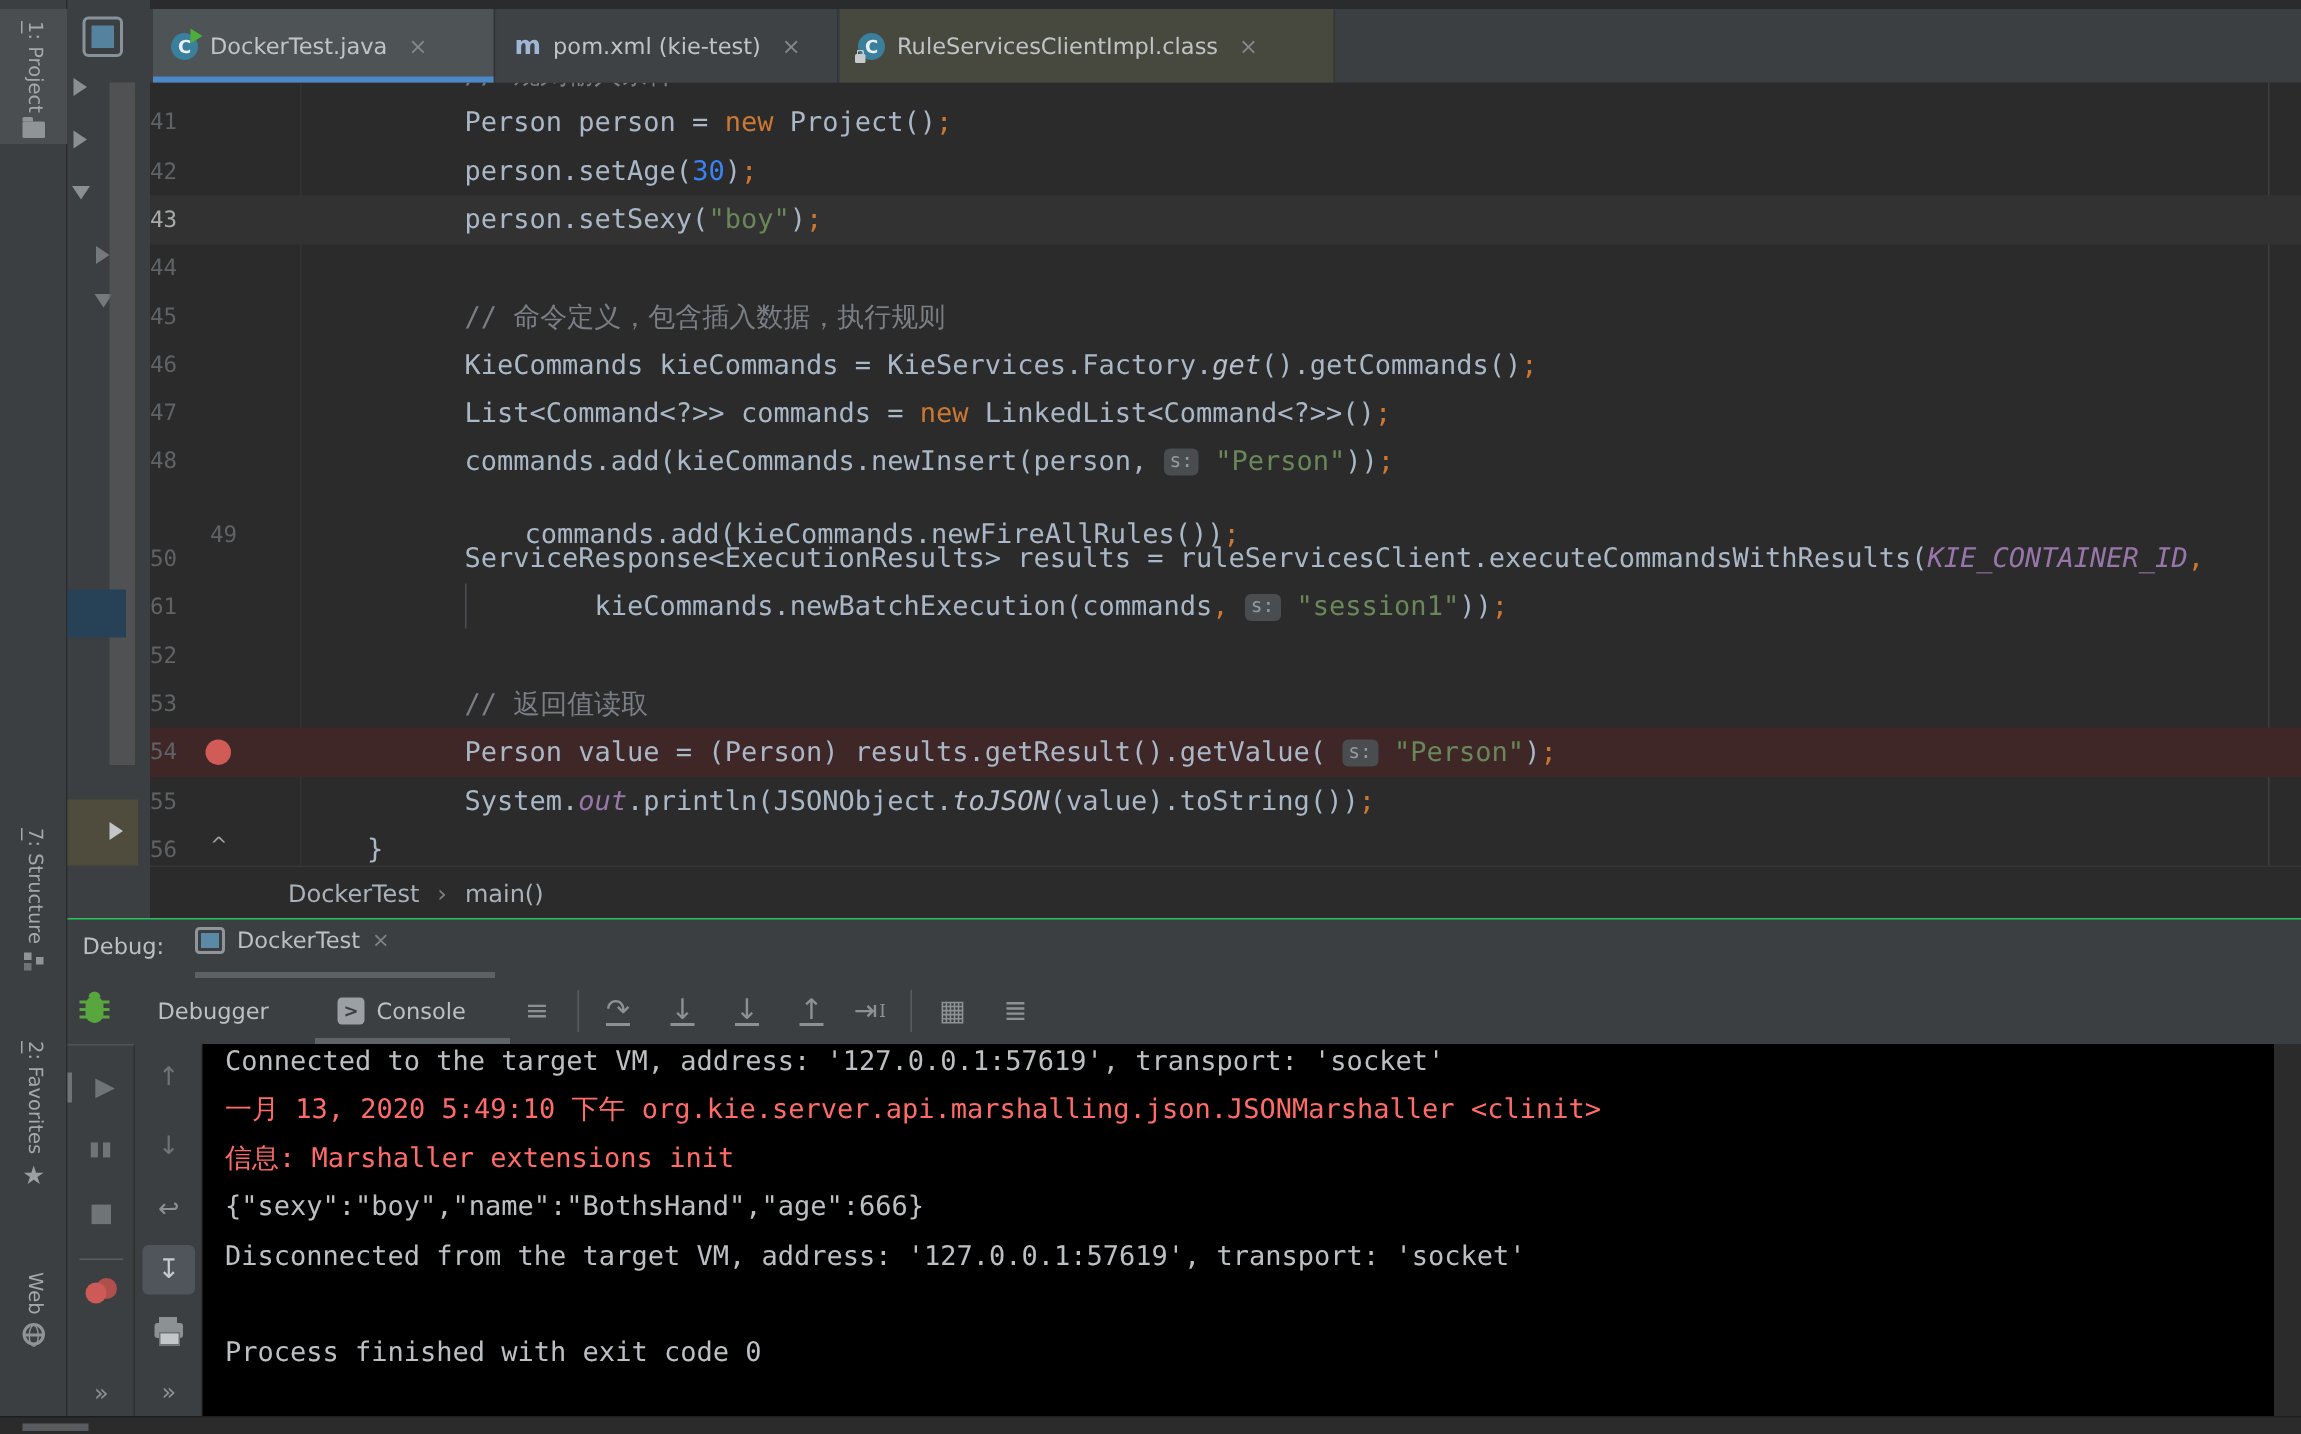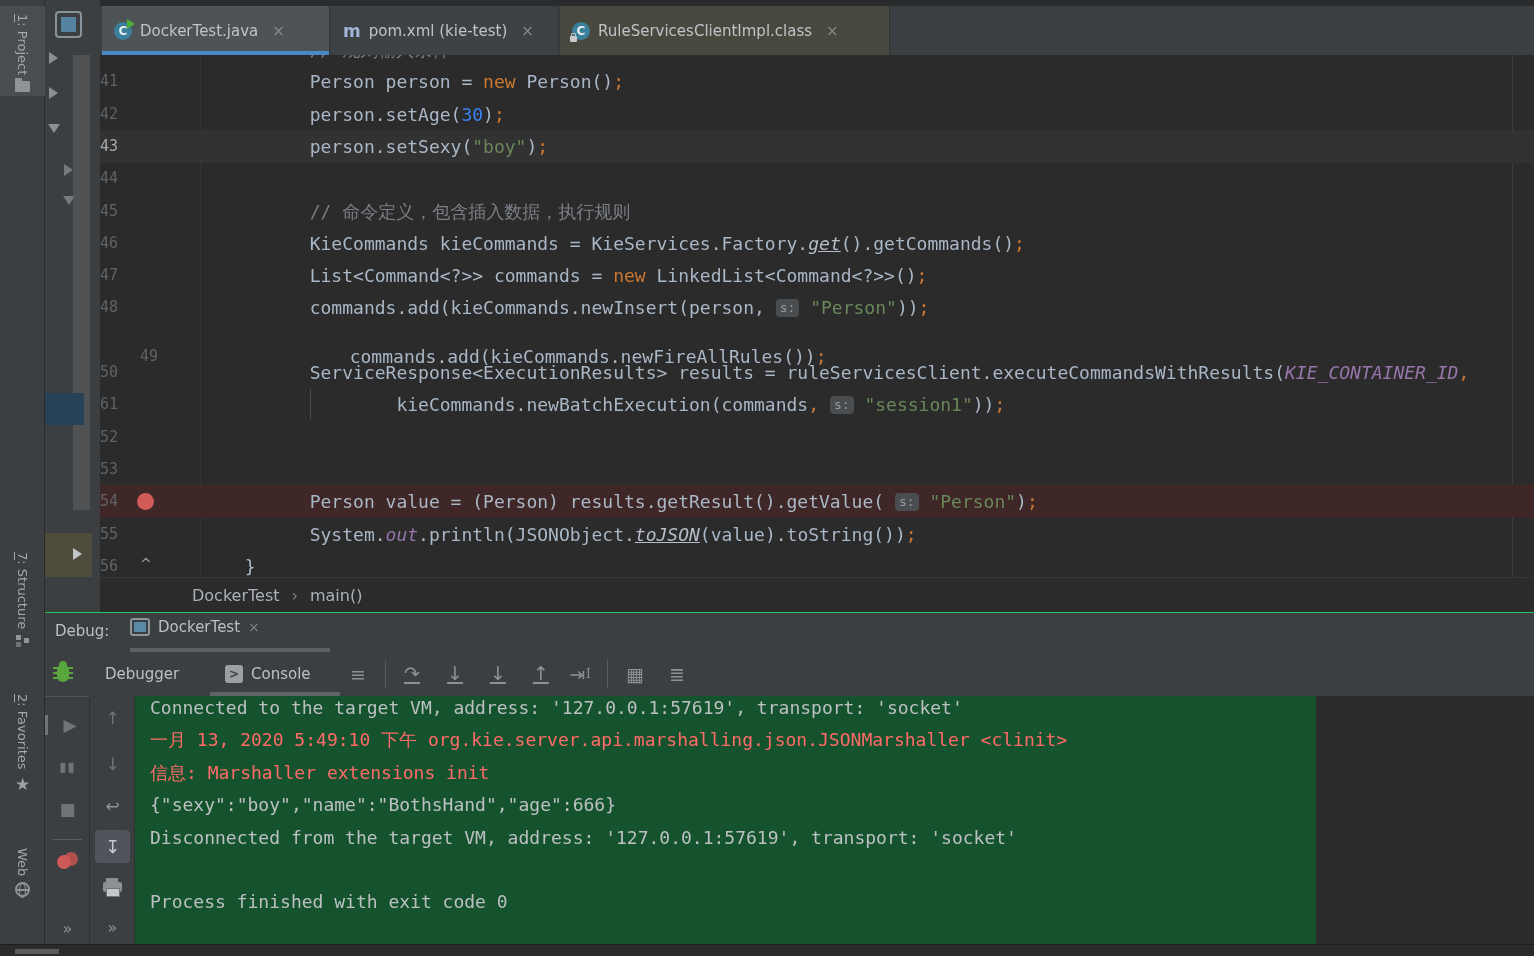--- a/index.html
+++ b/index.html
@@ -60,21 +60,21 @@
   .crow.cur{background:#323232;}
   .crow.bp{background:#3f2727;}
   .lnum{position:absolute;left:0;top:0;width:26px;text-align:left;font-family:"DejaVu Sans Mono","Liberation Mono",monospace;
         font-size:15px;line-height:33px;color:#606366;}
   .crow.cur .lnum{color:#a8aaac;}
   .bpdot{position:absolute;left:37px;top:8px;width:17px;height:17px;border-radius:50%;background:#d15b56;}
   .foldmark{position:absolute;left:40px;top:0;color:#9ea3a5;font-size:14px;line-height:28px;}
   .ctext{position:absolute;left:123px;top:0;margin:0;font-family:"DejaVu Sans Mono","Liberation Mono",monospace;
          font-size:18px;line-height:33px;white-space:pre;}
   .tk-d{color:#a9b7c6;} .tk-k{color:#cc7832;} .tk-s{color:#6a8759;} .tk-n{color:#3b82f6;}
-  .tk-c{color:#7a7e85;} .tk-f{color:#9876aa;font-style:italic;} .tk-m{color:#b6bec9;font-style:italic;text-decoration:underline;}
+  .tk-c{color:#7a7e85;} .tk-f{color:#9876aa;font-style:italic;} .tk-m{color:#b6bec9;font-style:italic;}
   .tk-h{display:inline-block;background:#4a4d4f;color:#949a9e;border-radius:4px;font-size:13px;line-height:18px;
         padding:0 4px;vertical-align:2px;}
   
   .breadcrumbs{position:absolute;left:0;top:577px;width:1434px;height:35px;background:#2b2b2b;border-top:1px solid #343638;
                display:flex;align-items:center;gap:12px;padding-left:92px;font-size:16px;color:#a9b2ba;}
   .breadcrumbs .sep{color:#7d8287;}
   
   .debughead{position:absolute;left:45px;top:612px;width:1489px;height:40px;background:#3c3f41;border-top:1px solid #22c55e;}
   .debughead .dlabel{position:absolute;left:10px;top:9px;font-size:15px;color:#bcc0c3;}
   .dtab{position:absolute;left:85px;top:5px;display:flex;align-items:center;gap:8px;}
@@ -106,21 +106,21 @@
   .resume-bar{border-left:3px solid #6f7577;padding-left:2px;}
   .dsep{position:absolute;left:8px;width:29px;height:1px;background:#5a5d5f;}
   .redbp{position:absolute;left:12px;width:14px;height:14px;border-radius:50%;background:#cd5a56;box-shadow:7px -3px 0 #b0504d;}
   .selbox{position:absolute;left:5px;width:35px;height:33px;background:#50555b;border-radius:4px;color:#c6cacc;
           text-align:center;line-height:33px;font-size:18px;}
   .printer{position:absolute;left:13px;width:19px;height:10px;background:#8c9193;border-radius:2px;}
   .printer:before{content:"";position:absolute;left:3px;top:-4px;width:12px;height:4px;background:#8c9193;}
   .printer:after{content:"";position:absolute;left:3px;top:6px;width:12px;height:7px;background:#c3c7c9;border:1px solid #6e7375;}
   .more{font-size:16px;color:#8c9193;}
   
-  .consolearea{position:absolute;left:135px;top:696px;width:1181px;height:248px;background:#14532d;overflow:hidden;padding:0 0 0 15px;}
+  .consolearea{position:absolute;left:135px;top:696px;width:1381px;height:248px;background:#000000;overflow:hidden;padding:0 0 0 15px;}
   .cline{font-family:"DejaVu Sans Mono","Liberation Mono",monospace;font-size:18px;line-height:32.4px;height:32.4px;
          white-space:pre;color:#bdc0c2;}
   .cline.cerr{color:#ff6b68;}
   .consolearea .clines{position:relative;top:-4px;}
   
   .bottombar{position:absolute;left:0;top:944px;width:1534px;height:12px;background:#2b2b2b;border-top:1px solid #1e1e1e;}
   .bottombar .thumb{position:absolute;left:15px;top:4px;width:44px;height:5px;background:#595c5e;}
 </style>
 </head>
 <body>
@@ -183,21 +183,21 @@
       <div class="gutterline"></div>
       <div class="marginline"></div>
       <div class="iguide"></div>
 
     <div class="crow" style="top: -22px;">
           <span class="lnum">40</span>
           <pre class="ctext"><span class="tk-c">        // 规则输入条件</span></pre>
         </div>
         <div class="crow" style="top: 10.3px;">
           <span class="lnum">41</span>
-          <pre class="ctext"><span class="tk-d">        Person person = </span><span class="tk-k">new</span><span class="tk-d"> Person()</span><span class="tk-k">;</span></pre>
+          <pre class="ctext"><span class="tk-d">        Person person = </span><span class="tk-k">new</span><span class="tk-d"> Project()</span><span class="tk-k">;</span></pre>
         </div>
         <div class="crow" style="top: 42.6px;">
           <span class="lnum">42</span>
           <pre class="ctext"><span class="tk-d">        person.setAge(</span><span class="tk-n">30</span><span class="tk-d">)</span><span class="tk-k">;</span></pre>
         </div>
         <div class="crow cur" style="top: 74.9px;">
           <span class="lnum">43</span>
           <pre class="ctext"><span class="tk-d">        person.setSexy(</span><span class="tk-s">"boy"</span><span class="tk-d">)</span><span class="tk-k">;</span></pre>
         </div>
         <div class="crow" style="top: 107.2px;">
@@ -231,20 +231,21 @@
         <div class="crow" style="top: 333.3px;">
           <span class="lnum">61</span>
           <pre class="ctext"><span class="tk-d">                kieCommands.newBatchExecution(commands</span><span class="tk-k">,</span><span class="tk-d"> </span><span class="tk-h">s:</span><span class="tk-d"> </span><span class="tk-s">"session1"</span><span class="tk-d">))</span><span class="tk-k">;</span></pre>
         </div>
         <div class="crow" style="top: 365.6px;">
           <span class="lnum">52</span>
           <pre class="ctext"></pre>
         </div>
         <div class="crow" style="top: 397.9px;">
           <span class="lnum">53</span>
+          <pre class="ctext"><span class="tk-c">        // 返回值读取</span></pre>
         </div>
         <div class="crow bp" style="top: 430.2px;">
           <span class="lnum">54</span>
           <span class="bpdot"></span>
           <pre class="ctext"><span class="tk-d">        Person value = (Person) results.getResult().getValue( </span><span class="tk-h">s:</span><span class="tk-d"> </span><span class="tk-s">"Person"</span><span class="tk-d">)</span><span class="tk-k">;</span></pre>
         </div>
         <div class="crow" style="top: 462.5px;">
           <span class="lnum">55</span>
           <pre class="ctext"><span class="tk-d">        System.</span><span class="tk-f">out</span><span class="tk-d">.println(JSONObject.</span><span class="tk-m">toJSON</span><span class="tk-d">(value).toString())</span><span class="tk-k">;</span></pre>
         </div>

